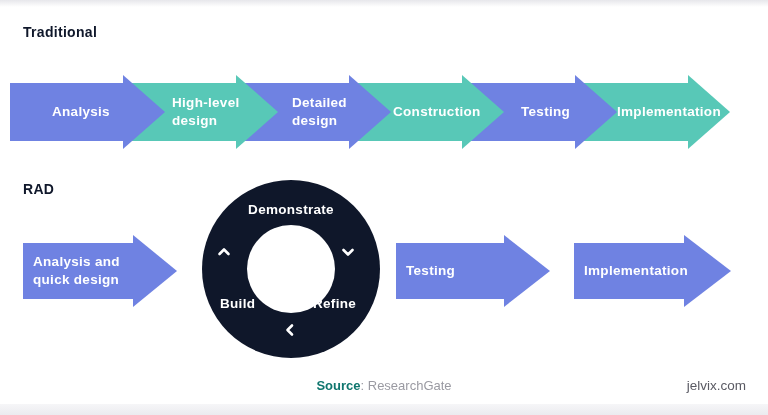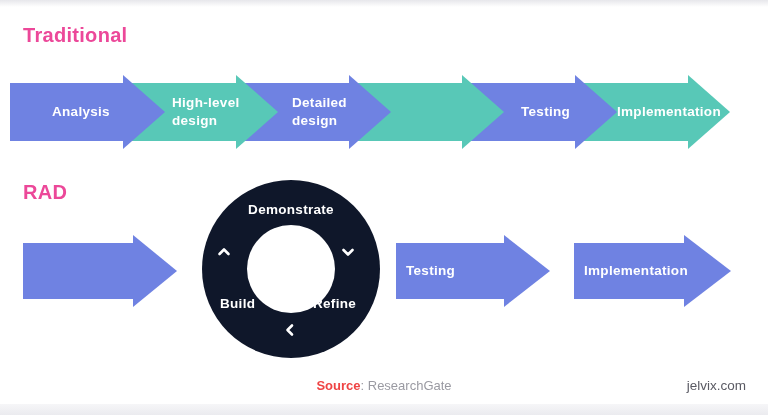--- a/index.html
+++ b/index.html
@@ -4,22 +4,22 @@
 <style>
   html,body{margin:0;padding:0;background:#fff;}
   .canvas{
     position:relative;width:768px;height:415px;overflow:hidden;
     background:#ffffff;font-family:"Liberation Sans",sans-serif;
   }
   .strip-top{position:absolute;left:0;top:0;width:768px;height:7px;
     background:linear-gradient(#e7e7eb,#ffffff);}
   .strip-bottom{position:absolute;left:0;bottom:0;width:768px;height:11px;
     background:linear-gradient(#f6f6f8,#ebebef);}
-  .heading{position:absolute;left:23px;font-size:20px;font-weight:700;
-    color:#ec4899;letter-spacing:.3px;}
+  .heading{position:absolute;left:23px;font-size:14px;font-weight:700;
+    color:#0f172a;letter-spacing:.3px;}
   .h-traditional{top:24px;}
   .h-rad{top:181px;}
 
   
   .chain{position:absolute;left:10px;top:75px;width:745px;height:74px;}
   .band{position:absolute;top:8px;height:58px;z-index:1;}
   .head{position:absolute;top:0;width:0;height:0;z-index:2;
     border-top:37px solid transparent;border-bottom:37px solid transparent;}
   .c-purple{background:#6f82e2;}
   .c-teal{background:#58c8b7;}
@@ -51,21 +51,21 @@
   .chev{position:absolute;width:16px;height:16px;}
   .chev-up{left:14px;top:64px;}
   .chev-down{left:138px;top:64px;}
   .chev-left{left:80px;top:142px;}
 
   
   .logo{position:absolute;left:23px;top:370px;font-size:19px;font-weight:400;
     color:#3e3e48;letter-spacing:1.5px;font-family:"DejaVu Sans",sans-serif;}
   .source{position:absolute;left:0;top:378px;width:768px;text-align:center;
     font-size:13px;color:#9a9aa2;}
-  .source b{color:#ef4444;font-weight:700;}
+  .source b{color:#0f766e;font-weight:700;}
   .site{position:absolute;right:22px;top:378px;font-size:13.5px;color:#5a5a63;}
 </style>
 </head>
 <body>
 
 <div class="canvas">
   <div class="strip-top"></div>
 
   <div class="heading h-traditional">Traditional</div>
 
@@ -82,29 +82,32 @@
     <div class="head hp" style="left:339px"></div>
     <div class="head ht" style="left:452px"></div>
     <div class="head hp" style="left:565px"></div>
     <div class="head ht" style="left:678px"></div>
 
     <div class="step-label" style="left:42px">Analysis</div>
     <div class="step-label" style="left:162px">High-level
 design</div>
     <div class="step-label" style="left:282px">Detailed
 design</div>
+    <div class="step-label" style="left:383px">Construction</div>
     <div class="step-label" style="left:511px">Testing</div>
     <div class="step-label" style="left:607px">Implementation</div>
   </div>
 
   <div class="heading h-rad">RAD</div>
 
   <div class="arrow" style="left:23px;width:160px">
     <div class="a-band" style="left:0;width:110px"></div>
     <div class="a-head" style="left:110px;border-left:44px solid #6f82e2"></div>
+    <div class="a-label">Analysis and
+quick design</div>
   </div>
 
   <div class="cycle">
     <div class="cycle-hole"></div>
     <div class="cycle-label cl-top">Demonstrate</div>
     <div class="cycle-label cl-bl">Build</div>
     <div class="cycle-label cl-br">Refine</div>
     <span class="chev chev-up">
       <svg width="16" height="16" viewBox="0 0 16 16">
           <path d="M3.5 10 L8 5.5 L12.5 10" stroke="#ffffff" stroke-width="2.6" fill="none" stroke-linecap="round" stroke-linejoin="round"></path>

